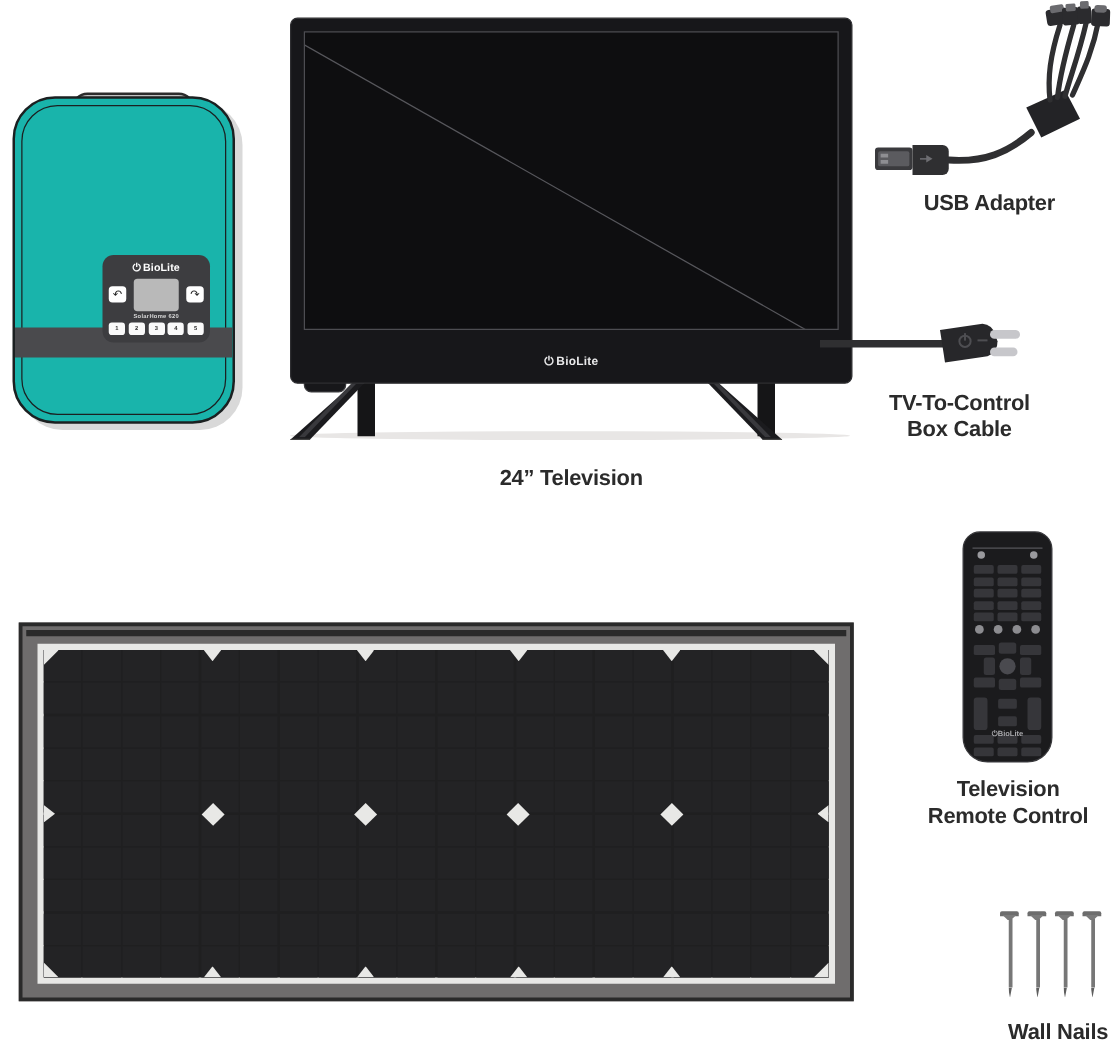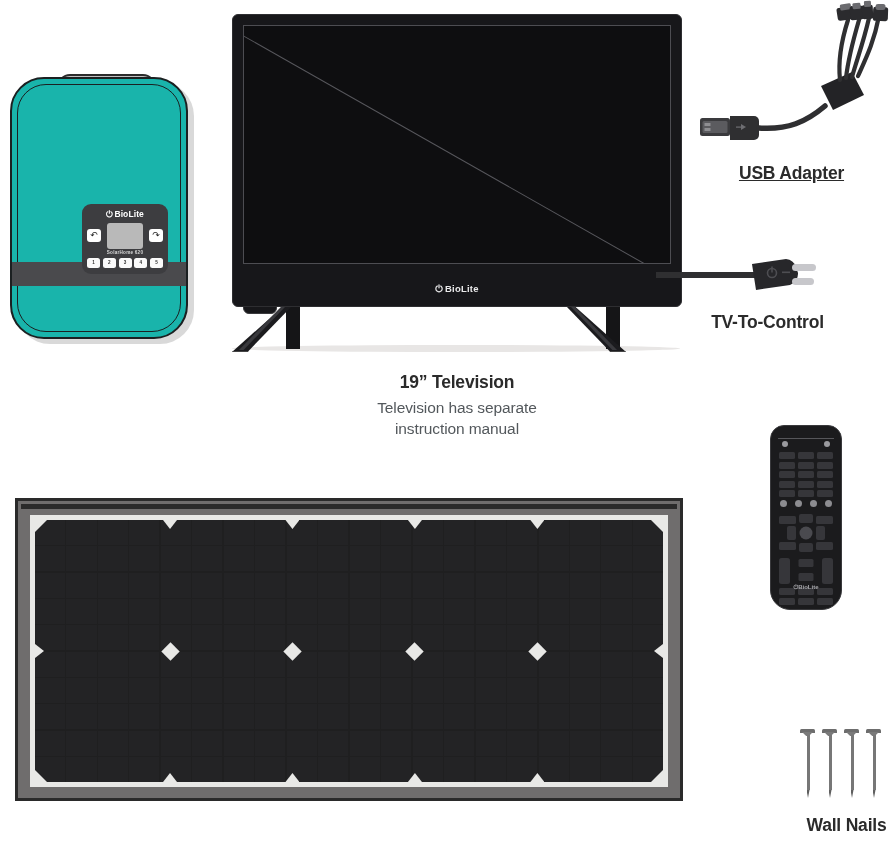--- a/index.html
+++ b/index.html
@@ -153,21 +153,21 @@
     position:absolute;top:306px;width:58px;height:44px;
     background:#39393d;
   }
   .tv-foot-hi.l{left:10px;clip-path:polygon(86% 0%,93% 0%,20% 100%,12% 100%);}
   .tv-foot-hi.r{left:344px;clip-path:polygon(7% 0%,14% 0%,88% 100%,80% 100%);}
   #television .caption{position:absolute;left:0;top:372px;width:470px;}
   #television .subcaption{position:absolute;left:0;top:398px;width:470px;}
 
   
   #usb-adapter{left:688px;top:0px;width:207px;height:200px;}
-  #usb-adapter .caption{position:absolute;left:0;top:163px;width:207px;text-decoration:underline;}
+  #usb-adapter .caption{position:absolute;left:0;top:152px;width:207px;}
 
   
   #tv-cable{left:656px;top:252px;width:223px;height:120px;}
   #tv-cable .caption{position:absolute;left:0;top:60px;width:223px;}
 
   
   #solar-panel{left:15px;top:498px;width:668px;height:345px;}
   .sp-outer{
     position:absolute;left:0;top:0;width:668px;height:303px;
     background:#6f6d6d;border:3px solid #2a2a2a;box-sizing:border-box;
@@ -342,25 +342,21 @@
     <div class="tv-foot-hi r"></div>
     <div class="tv-port"></div>
 
     <div class="tv-bezel">
       <div class="tv-screen">
         <div class="tv-gloss"></div>
       </div>
       <div class="tv-brand"><span class="flame">⏻</span><span>BioLite</span></div>
     </div>
 
-    <div class="caption">19” Television</div>
-    <div class="subcaption">
-      <div>Television has separate</div>
-      <div>instruction manual</div>
-    </div>
+    <div class="caption">24” Television</div>
   </div>
 
   <div class="item" id="usb-adapter">
     <svg width="207" height="160" viewBox="0 0 207 160">
 
       <g>
         <rect x="12" y="118" width="30" height="18" rx="2.5" fill="#3a3a3d"></rect>
         <rect x="14.5" y="121" width="25" height="12" rx="1.5" fill="#5b5b5f"></rect>
         <rect x="16.5" y="123" width="6" height="3" fill="#8e8e92"></rect>
         <rect x="16.5" y="128" width="6" height="3" fill="#8e8e92"></rect>
@@ -403,20 +399,21 @@
       <rect x="0" y="20" width="100" height="6" fill="#2f2f31"></rect>
       <path d="M96 12 L130 7 a12 12 0 0 1 10 8 l2 6 a12 12 0 0 1 -8 12 l-34 5 z" fill="#27272a"></path>
       <rect x="136" y="12" width="24" height="7" rx="3.5" fill="#c7c7cb"></rect>
       <rect x="136" y="26" width="22" height="7" rx="3.5" fill="#c7c7cb"></rect>
       <circle cx="116" cy="21" r="4.5" fill="none" stroke="#4e4e52" stroke-width="1.6"></circle>
       <rect x="115.2" y="14.5" width="1.6" height="6" fill="#4e4e52"></rect>
       <rect x="126" y="19.5" width="8" height="1.6" fill="#4e4e52"></rect>
     </svg>
     <div class="caption">
       <div>TV-To-Control</div>
+      <div>Box Cable</div>
     </div>
   </div>
 
   <div class="item" id="solar-panel">
     <div class="sp-outer">
       <div class="sp-topedge"></div>
       <div class="sp-inner">
         <div class="sp-cells" id="sp-cells" style="grid-template-columns: repeat(20, 1fr); grid-template-rows: repeat(10, 1fr);">
             <div class="sp-cell"></div>
             <div class="sp-cell"></div>
@@ -701,20 +698,22 @@
           <div class="rm-key"></div>
           <div class="rm-key"></div>
           <div class="rm-key"></div>
           <div class="rm-key"></div>
         </div>
 
       <div class="rm-brand"><span>⏻</span><span>BioLite</span></div>
     </div>
 
     <div class="caption">
+      <div>Television</div>
+      <div>Remote Control</div>
     </div>
   </div>
 
   <div class="item" id="wall-nails">
     <div id="nail-group">
         <div class="nail" style="left: 40px;">
           <div class="nail-head"></div>
           <div class="nail-head-in"></div>
           <div class="nail-shaft"></div>
           <div class="nail-tip"></div>

